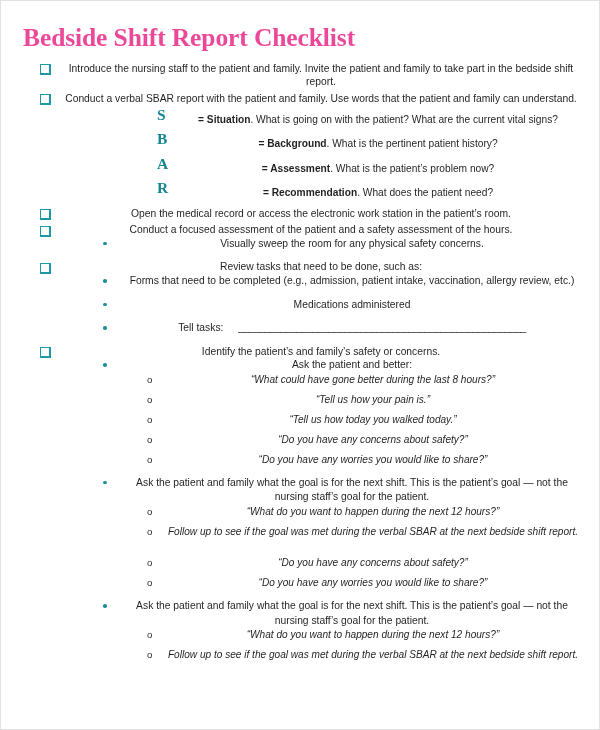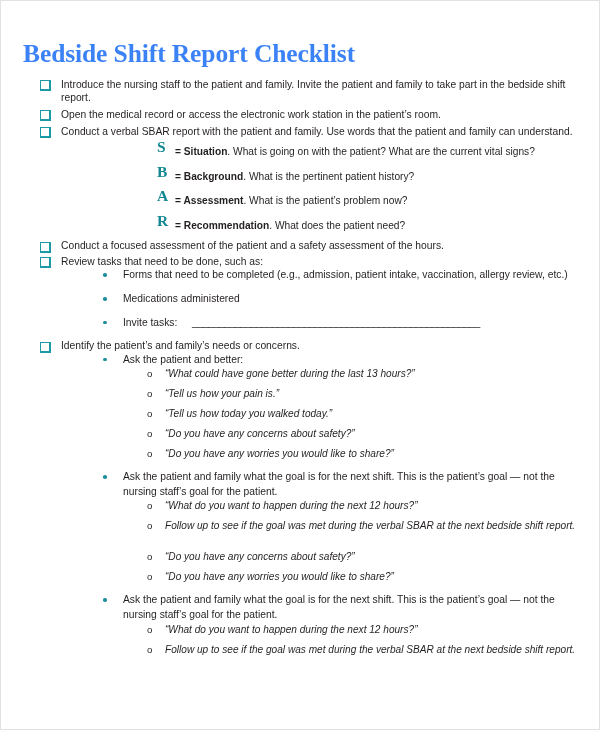--- a/index.html
+++ b/index.html
@@ -22,42 +22,43 @@
   .page-inner {
     padding: 24px 18px 0 22px;
   }
 
   
   .doc-title {
     font-family: "Liberation Serif", serif;
     font-weight: bold;
     font-size: 25.5px;
     line-height: 1.05;
-    color: #3b82f6;
+    color: #ec4899;
     letter-spacing: -0.1px;
-    margin: 16px 0 10px 0;
+    margin: 0 0 10px 0;
     white-space: nowrap;
   }
 
   
   ul.lvl {
     list-style: none;
     margin: 0;
     padding: 0;
   }
   li.row {
     position: relative;
     display: block;
   }
 
   
   .lvl1 > li.row {
     padding-left: 21px;
     margin-left: 17px;
     margin-bottom: 3px;
+    text-align: center;
   }
   .cbox {
     position: absolute;
     left: 0;
     top: 2.5px;
     width: 8px;
     height: 8px;
     box-sizing: content-box;
     border: 1.5px solid #1b9aa6;
     border-right-width: 2.5px;
@@ -175,25 +176,20 @@
 <div class="page">
   <div class="page-inner">
 
     <h1 class="doc-title">Bedside Shift Report Checklist</h1>
 
     <ul class="lvl lvl1">
 
       <li class="row">
         <span class="cbox"></span>
         <span class="t1">Introduce the nursing staff to the patient and family. Invite the patient and family to take part in the bedside shift report.</span>
-      </li>
-
-      <li class="row">
-        <span class="cbox"></span>
-        <span class="t1">Open the medical record or access the electronic work station in the patient’s room.</span>
       </li>
 
       <li class="row tight">
         <span class="cbox"></span>
         <span class="t1">Conduct a verbal SBAR report with the patient and family. Use words that the patient and family can understand.</span>
 
         <div class="sbar">
           <div class="sbar-row">
             <span class="sbar-letter">S</span>
             <span class="sbar-text"><b>= Situation</b><span>. What is going on with the patient? What are the current vital signs?</span></span>
@@ -206,62 +202,71 @@
             <span class="sbar-letter">A</span>
             <span class="sbar-text"><b>= Assessment</b><span>. What is the patient’s problem now?</span></span>
           </div>
           <div class="sbar-row">
             <span class="sbar-letter">R</span>
             <span class="sbar-text"><b>= Recommendation</b><span>. What does the patient need?</span></span>
           </div>
         </div>
       </li>
 
+      <li class="row">
+        <span class="cbox"></span>
+        <span class="t1">Open the medical record or access the electronic work station in the patient’s room.</span>
+      </li>
+
       <li class="row tight">
         <span class="cbox"></span>
         <span class="t1">Conduct a focused assessment of the patient and a safety assessment of the hours.</span>
 
         <ul class="lvl lvl2">
+          <li class="row">
+            <span class="bdot"></span>
+            <span class="t2">Visually sweep the room for any physical safety concerns.</span>
+          </li>
         </ul>
       </li>
 
       <li class="row tight">
         <span class="cbox"></span>
         <span class="t1">Review tasks that need to be done, such as:</span>
 
         <ul class="lvl lvl2">
           <li class="row">
             <span class="bdot"></span>
             <span class="t2">Forms that need to be completed (e.g., admission, patient intake, vaccination, allergy review, etc.)</span>
           </li>
           <li class="row">
             <span class="bdot"></span>
             <span class="t2">Medications administered</span>
           </li>
           <li class="row">
             <span class="bdot"></span>
-            <span class="t2"><span>Invite tasks:</span>&nbsp;&nbsp;<span class="blankline">______________________________________________________</span></span>
+            <span class="t2"><span>Tell tasks:</span>&nbsp;&nbsp;<span class="blankline">______________________________________________________</span></span>
           </li>
         </ul>
       </li>
 
       <li class="row tight">
         <span class="cbox"></span>
-        <span class="t1">Identify the patient’s and family’s needs or concerns.</span>
+        <span class="t1">Identify the patient’s and family’s safety or concerns.</span>
 
         <ul class="lvl lvl2">
 
           <li class="row grp-gap-sm">
             <span class="bdot"></span>
             <span class="t2">Ask the patient and better:</span>
 
             <ul class="lvl lvl3">
               <li class="row">
                 <span class="ocirc">o</span>
-                <span class="t3 quote">“What could have gone better during the last 13 hours?”</span>
+                <span class="t3 quote">“What could have gone better during the last 8 hours?”</span>
               </li>
               <li class="row">
                 <span class="ocirc">o</span>
                 <span class="t3 quote">“Tell us how your pain is.”</span>
               </li>
               <li class="row">
                 <span class="ocirc">o</span>
                 <span class="t3 quote">“Tell us how today you walked today.”</span>
               </li>
               <li class="row">

